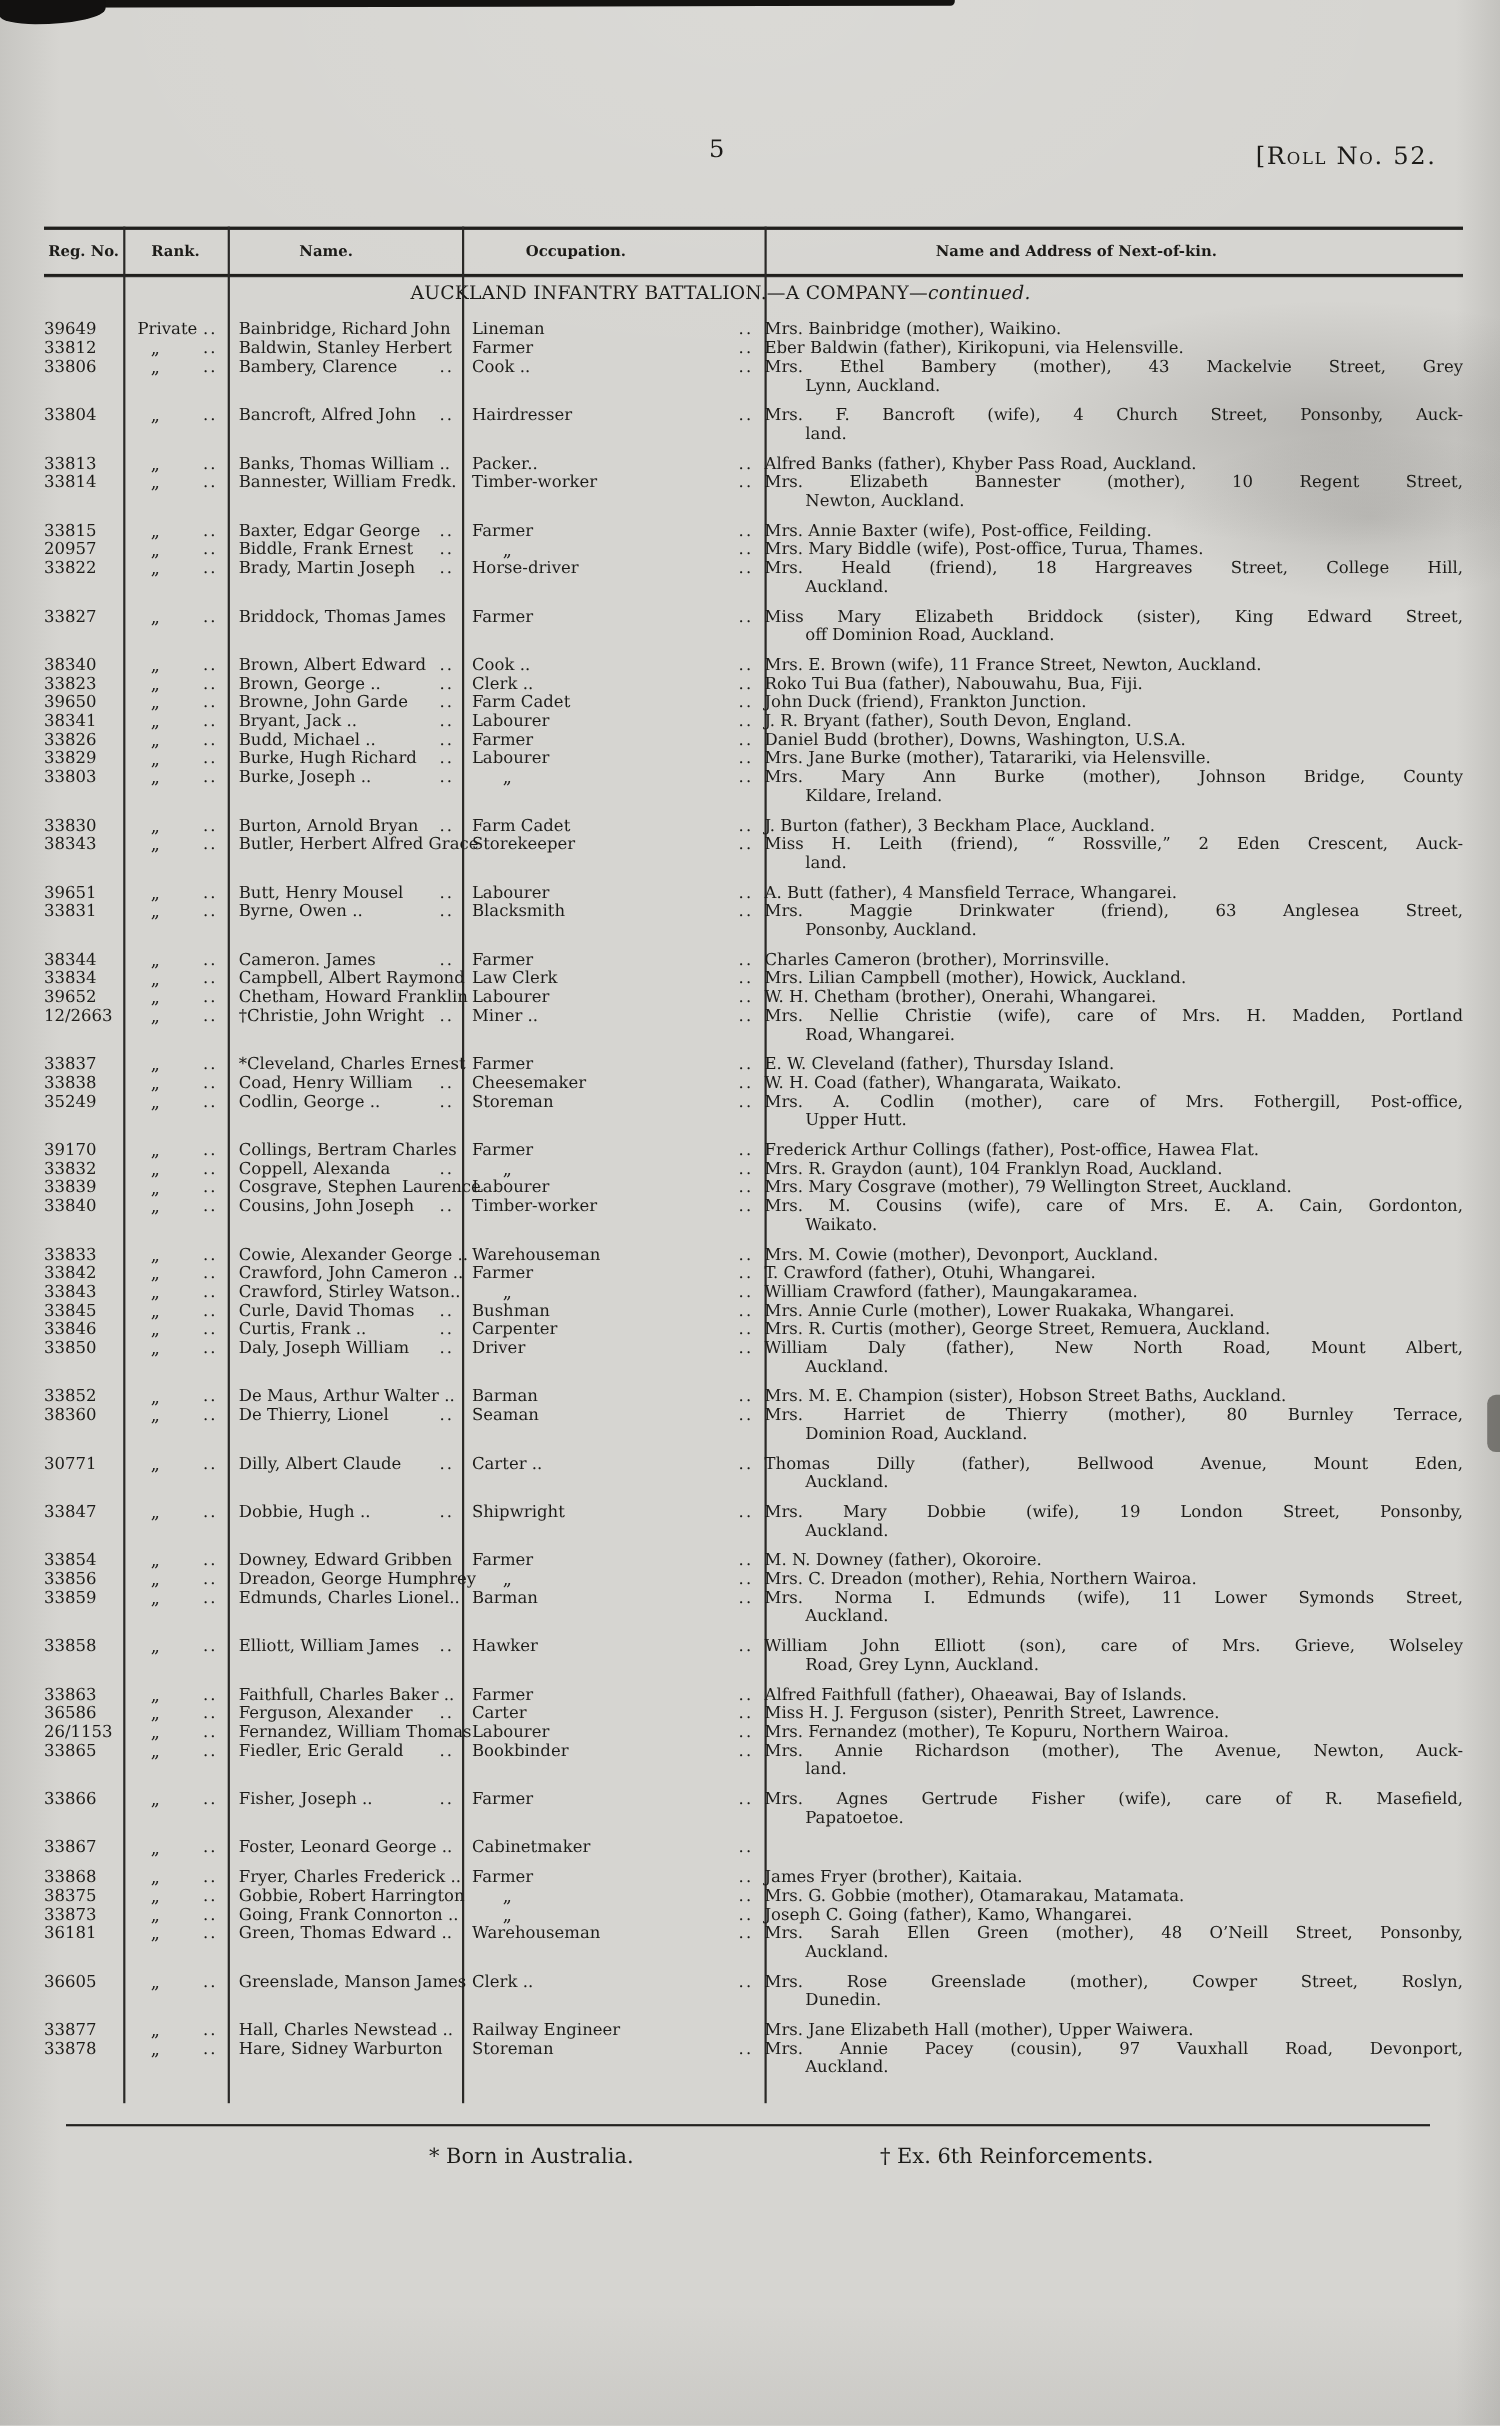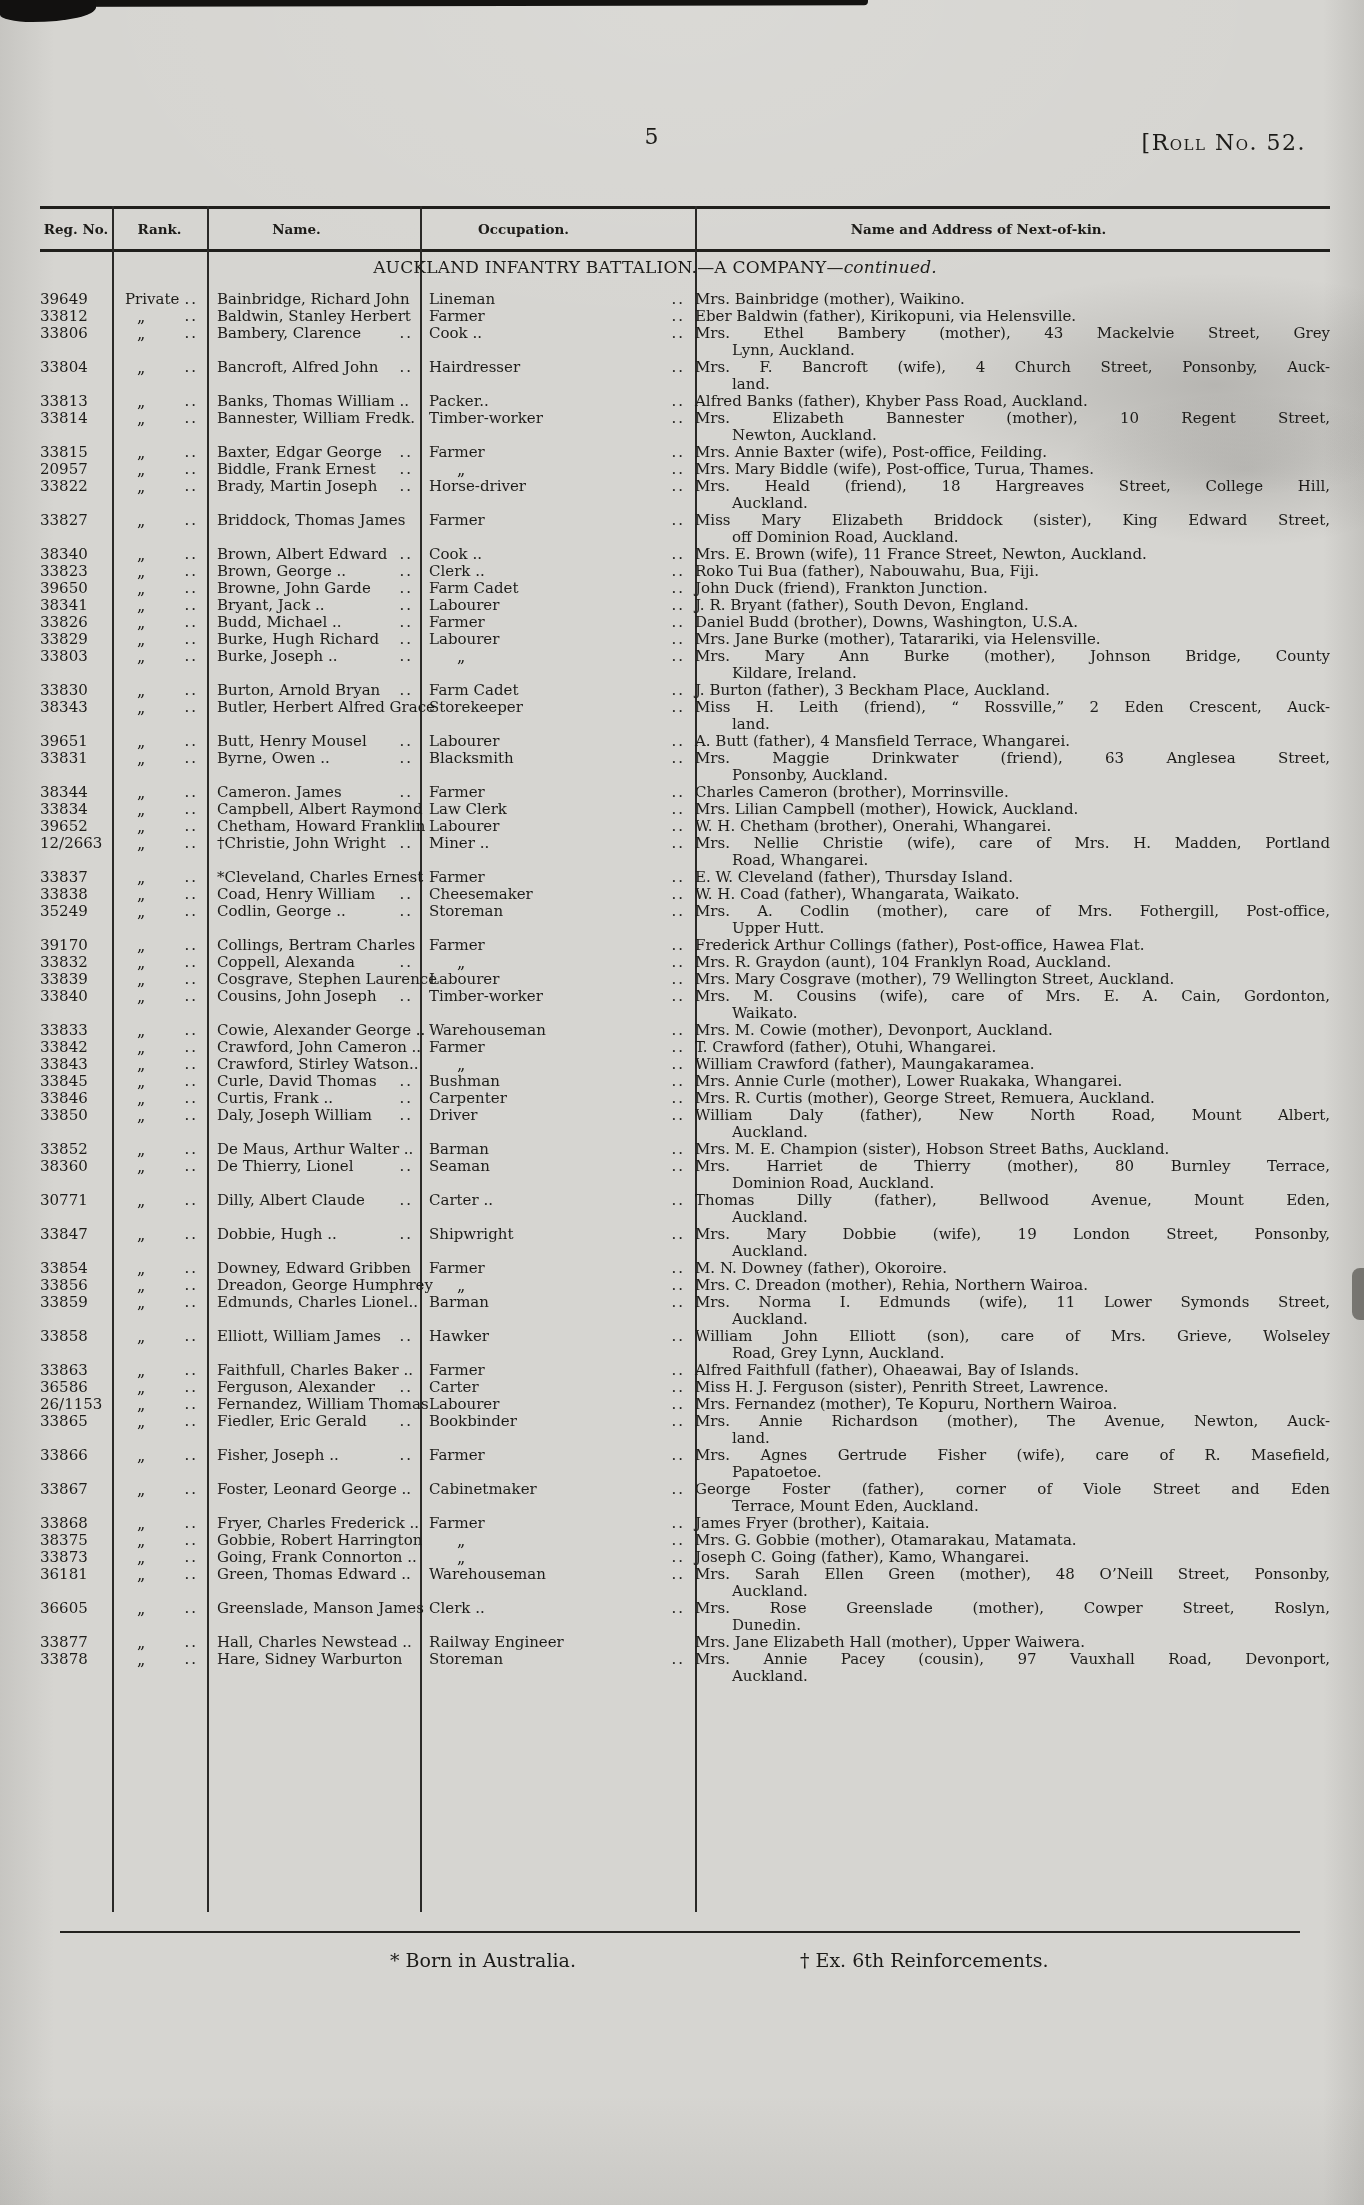--- a/index.html
+++ b/index.html
@@ -39,21 +39,21 @@
   .th-kin{width:635px;}
 
   .vrule{position:absolute;top:206px;width:1.5px;height:1706px;background:#2a2927;}
   .vr1{left:112px;} .vr2{left:207px;} .vr3{left:420px;} .vr4{left:695px;}
 
   .batt-title{position:absolute;left:40px;top:257px;width:1230px;text-align:center;font-size:17px;letter-spacing:.2px;}
   .batt-title .cont{font-style:italic;}
 
   .rows{position:absolute;left:40px;top:291px;width:1290px;font-size:15px;line-height:17px;}
   .row{display:flex;align-items:flex-start;}
-  .row.gap{}
+  .row.gap{margin-top:10px;}
   .c-reg{width:72px;text-align:right;padding-right:25px;box-sizing:border-box;}
   .c-rank{width:95px;display:flex;justify-content:space-between;box-sizing:border-box;padding-left:13px;padding-right:9px;text-align:right;}
   .c-rank .ditto{padding-left:12px;font-size:16px;}
   .c-name{width:213px;padding-left:10px;box-sizing:border-box;white-space:nowrap;display:flex;justify-content:space-between;padding-right:7px;}
   .c-occ{width:275px;padding-left:9px;padding-right:10px;box-sizing:border-box;display:flex;justify-content:space-between;}
   .c-occ .ditto{padding-left:28px;font-size:16px;}
   .c-kin{width:635px;}
   .kin-line{white-space:normal;}
   .kin-line.just{text-align:justify;text-align-last:justify;}
   .kin-line.cont{padding-left:37px;}
@@ -1015,24 +1015,20 @@
         <span class="ditto">„</span>
         <span class="dots">..</span>
       </div>
       <div class="c-name">
         <span>Foster, Leonard George ..</span>
       </div>
       <div class="c-occ">
         <span>Cabinetmaker</span>
         <span class="dots">..</span>
       </div>
-      <div class="c-kin">
-        <div class="kin-line just">George Foster (father), corner of Viole Street and Eden</div>
-        <div class="kin-line cont">Terrace, Mount Eden, Auckland.</div>
-      </div>
     </div>
     <div class="row gap">
       <div class="c-reg">33868</div>
       <div class="c-rank">
         <span class="ditto">„</span>
         <span class="dots">..</span>
       </div>
       <div class="c-name">
         <span>Fryer, Charles Frederick ..</span>
       </div>

